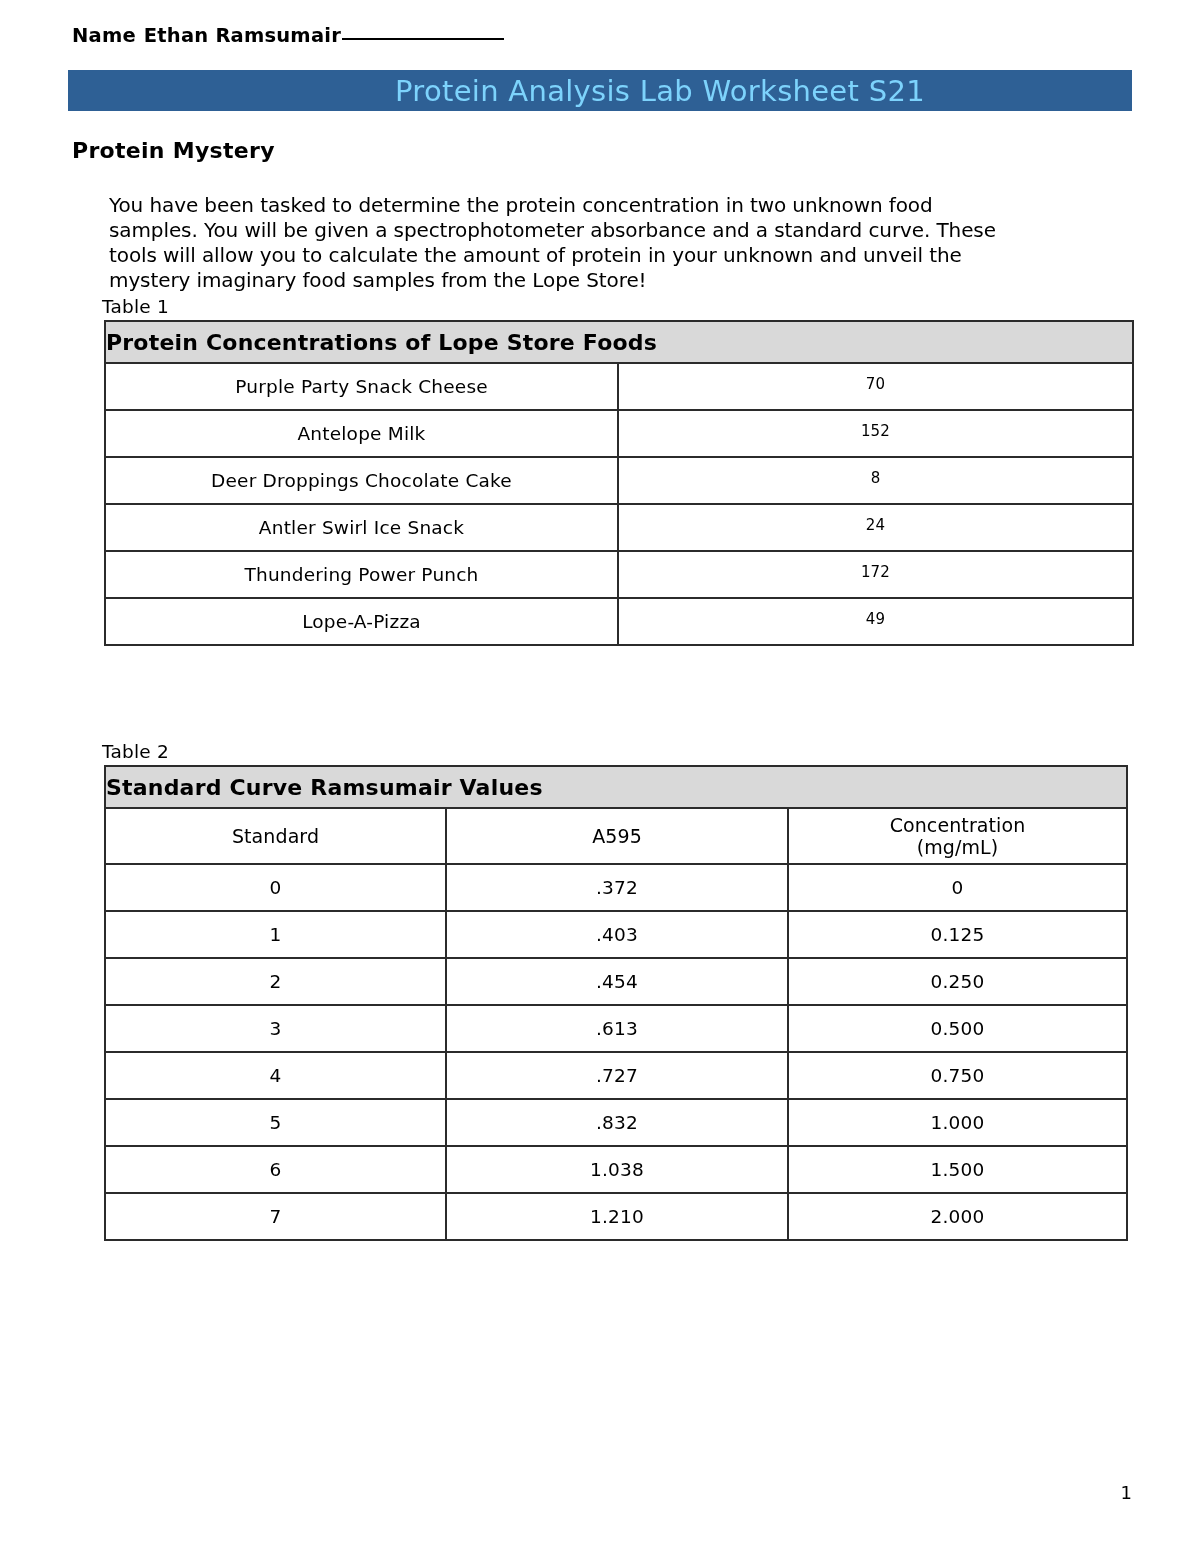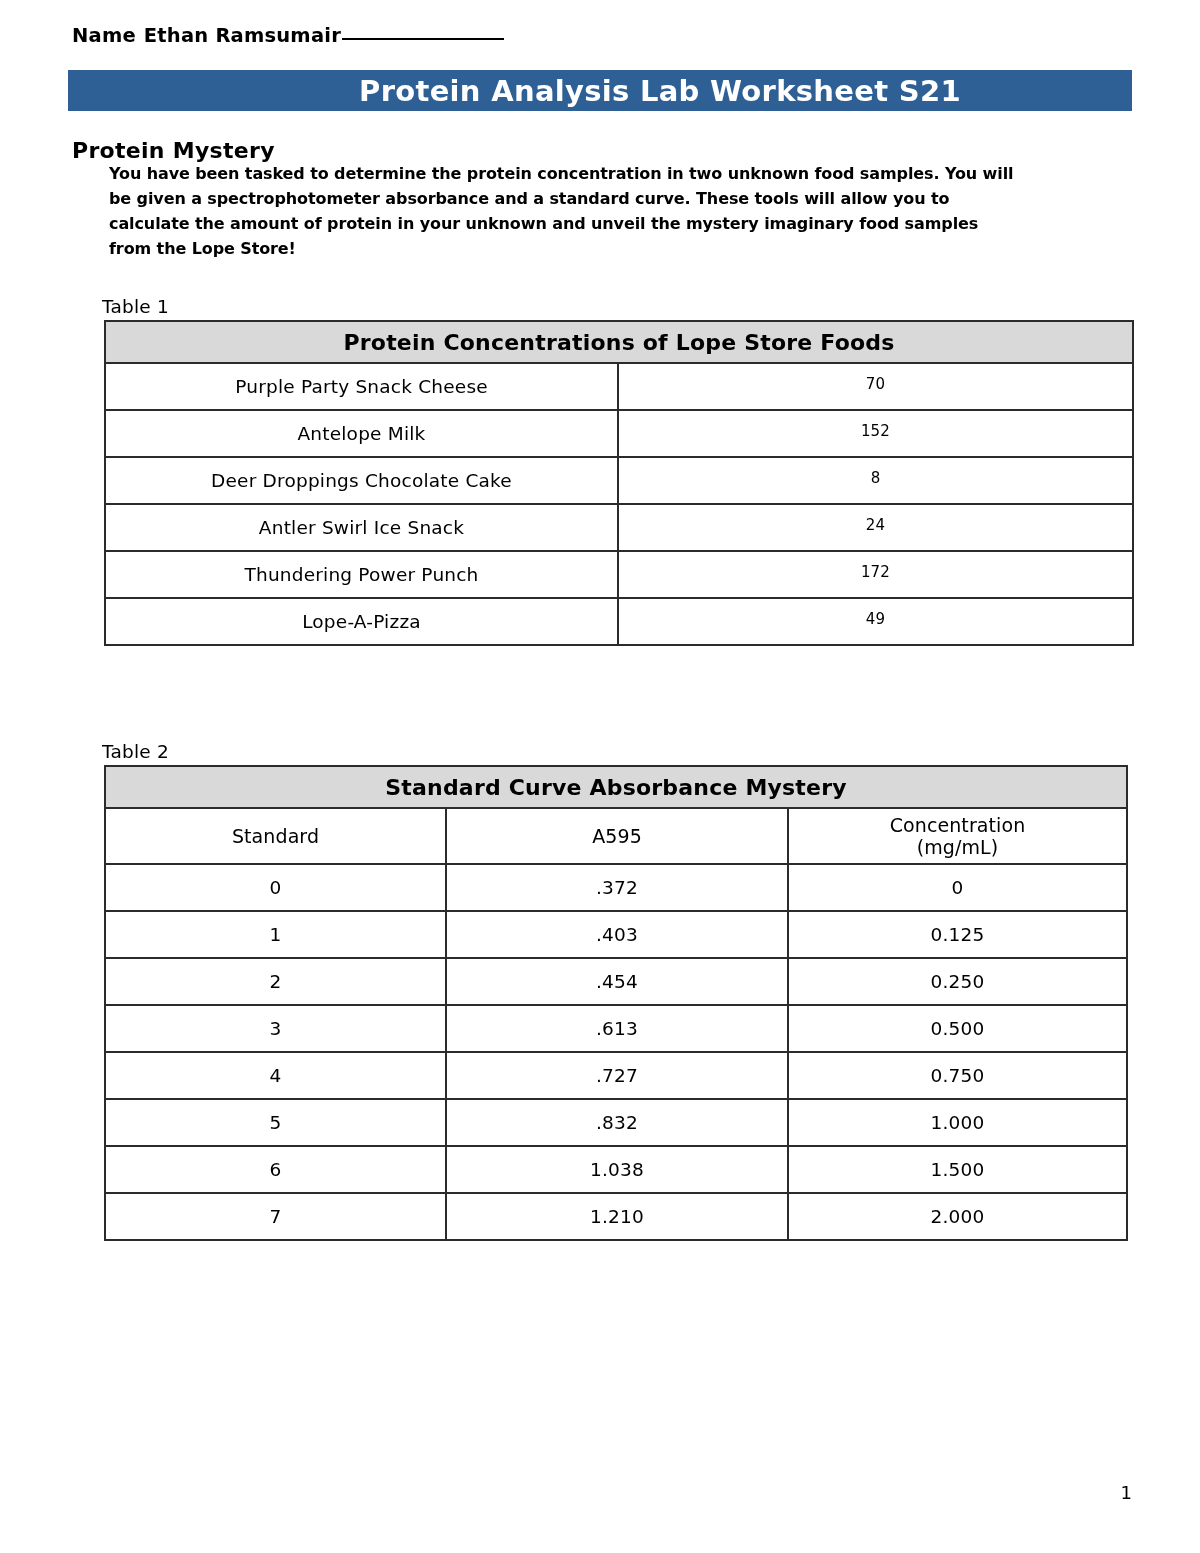--- a/index.html
+++ b/index.html
@@ -51,43 +51,43 @@
     width: 1064px;
     height: 41px;
     background: #2e6095;
     display: flex;
     align-items: center;
     justify-content: center;
     box-sizing: border-box;
     padding-left: 120px;
   }
   .banner-title {
-    color: #ffffff;
+    color: #7dd3fc;
     font-size: 29px;
-    font-weight: bold;
+    font-weight: normal;
     letter-spacing: 0.3px;
     white-space: nowrap;
   }
 
   
   .section-heading {
     position: absolute;
     left: 72px;
     top: 138px;
     font-size: 22px;
     font-weight: bold;
     letter-spacing: 0.3px;
   }
   .intro {
     position: absolute;
     left: 109px;
-    top: 161px;
+    top: 193px;
     width: 912px;
-    font-size: 16px;
-    font-weight: bold;
+    font-size: 20px;
+    font-weight: normal;
     line-height: 25px;
     letter-spacing: -0.1px;
   }
 
   
   .table-caption {
     position: absolute;
     left: 102px;
     font-size: 18.5px;
     letter-spacing: 0.2px;
@@ -102,21 +102,20 @@
     table-layout: fixed;
     background: #ffffff;
   }
   table.doc-table td {
     border: 2.5px solid #2b2b2b;
     padding: 0;
     vertical-align: middle;
   }
   .tbl-title {
     background: #d9d9d9;
-    text-align: center;
     font-size: 22px;
     font-weight: bold;
     height: 40px;
     letter-spacing: 0.2px;
   }
   .col-head {
     text-align: center;
     font-size: 19px;
     height: 54px;
     line-height: 22px;
@@ -215,21 +214,21 @@
   <div class="table-caption" id="cap2">Table 2</div>
 
   <table class="doc-table" id="table2">
     <colgroup>
       <col class="c-std">
       <col class="c-a595">
       <col class="c-conc">
     </colgroup>
     <tbody>
       <tr>
-        <td class="tbl-title" colspan="3">Standard Curve Absorbance Mystery</td>
+        <td class="tbl-title" colspan="3">Standard Curve Ramsumair Values</td>
       </tr>
       <tr>
         <td class="col-head" style="white-space: pre-line; text-align: center;">Standard</td>
         <td class="col-head" style="white-space: pre-line;">A595</td>
         <td class="col-head" style="white-space: pre-line; margin-top: 11px;">Concentration
 (mg/mL)</td>
       </tr>
       <tr>
         <td class="data-cell">0</td>
         <td class="data-cell">.372</td>

